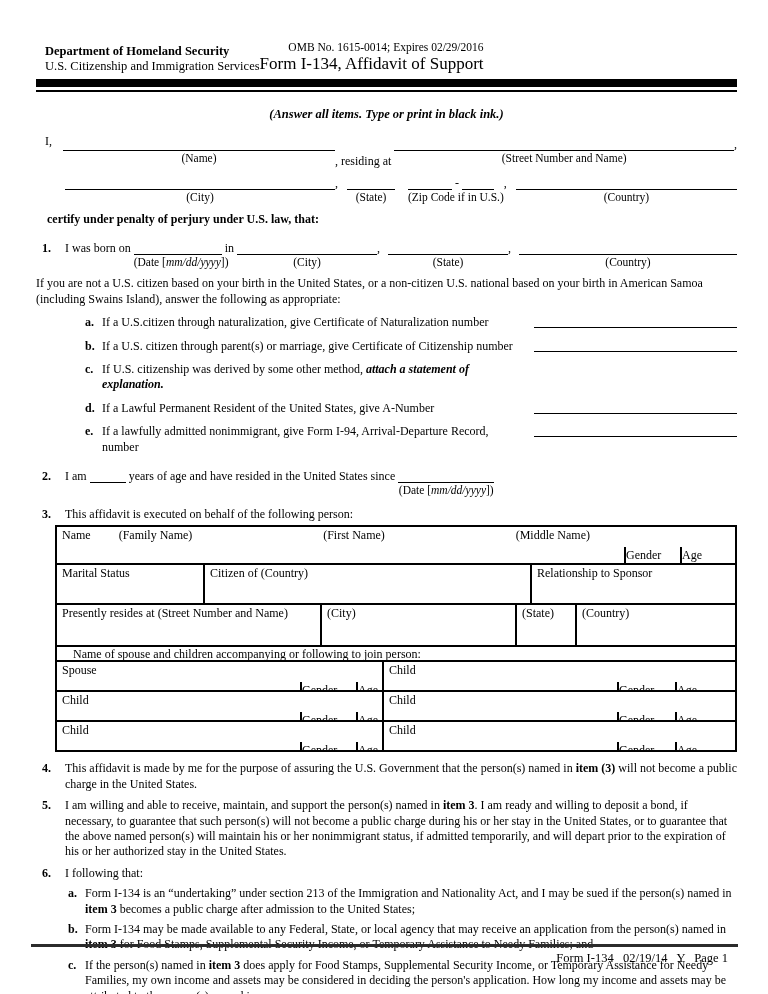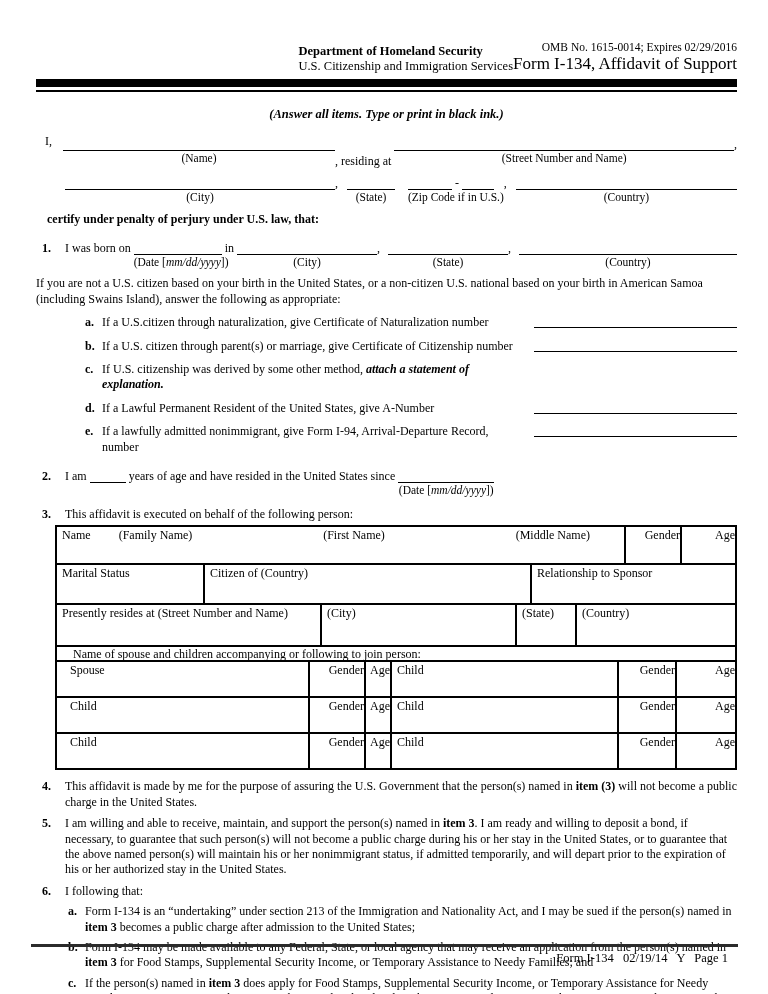--- a/index.html
+++ b/index.html
@@ -4,21 +4,21 @@
 <style>
   html,body { margin:0; padding:0; background:#888; }
   .page {
     width:768px; height:994px; margin:0 auto; background:#ffffff;
     position:relative; box-sizing:border-box;
     padding:40px 31px 0 36px;
     font-family:"Liberation Serif","DejaVu Serif",serif;
     font-size:12px; color:#000; line-height:15.4px;
   }
   
-  .hdr { display:flex; justify-content:flex-end; align-items:flex-end; }
+  .hdr { display:flex; justify-content:flex-start; align-items:flex-end; }
   .hleft { margin-left:9px; }
   .agency { font-weight:bold; font-size:12.5px; line-height:15px; }
   .agency-sub { font-size:12.5px; line-height:15px; }
   .hright { text-align:right; }
   .omb { font-size:11.5px; line-height:14px; }
   .ftitle { font-weight:normal; font-size:17px; line-height:20px; }
   .rule-thick { height:8px; background:#000; margin-top:5px; }
   .rule-thin { height:1.5px; background:#000; margin-top:3px; }
   .instr { text-align:center; font-weight:bold; font-style:italic; font-size:12.5px; margin-top:15px; }
   
@@ -43,24 +43,24 @@
   .opt-text { width:424px; flex:none; }
   .opt-line { flex:1; height:12px; border-bottom:1.8px solid #000; margin-left:8px; }
   
   .i3table { margin-left:19px; margin-top:3px; border:2px solid #000; }
   .trow { display:flex; border-top:2px solid #000; box-sizing:border-box; }
   .trow:first-child { border-top:none; }
   .tc { border-left:2px solid #000; box-sizing:border-box; padding:1px 5px; overflow:hidden; }
   .tc:first-child { border-left:none; }
   .r1 { height:36px; } .r2 { height:40px; } .r3 { height:42px; }
   .band { height:15px; line-height:13px; padding:1px 16px; box-sizing:border-box; }
-  .fr { height:36px;padding-left:8px; }
+  .fr { height:30px; }
   .namecell { width:567px; flex:none; display:flex; justify-content:space-between; padding-right:34px; }
   .namecell .nlbl { margin-right:28px; }
-  .c-center { text-align:right; padding:1px 0; }
+  .c-center { text-align:left; padding:1px 0;margin-top:20px; }
   .w-g1 { width:56px; flex:none; } .w-a1 { flex:1; }
   .w-cz { width:327px; flex:none; } .w-ms { width:146px; flex:none; } .w-rel { flex:1; }
   .w-res { width:263px; flex:none; } .w-city { width:195px; flex:none; } .w-st { width:60px; flex:none; } .w-co { flex:1; }
   .w-sp { width:243px; flex:none; } .w-g { width:56px; flex:none; } .w-a { width:26px; flex:none; padding:1px 0; }
   .w-ch { flex:1; } .w-g2 { width:58px; flex:none; } .w-a2 { width:60px; flex:none; }
   
   .p46 { margin-top:6px; }
   .sub { display:flex; align-items:flex-start; margin-left:3px; margin-top:5px; }
   .sub .slet { font-weight:bold; width:17px; flex:none; }
   .sub .stext { flex:1; }

